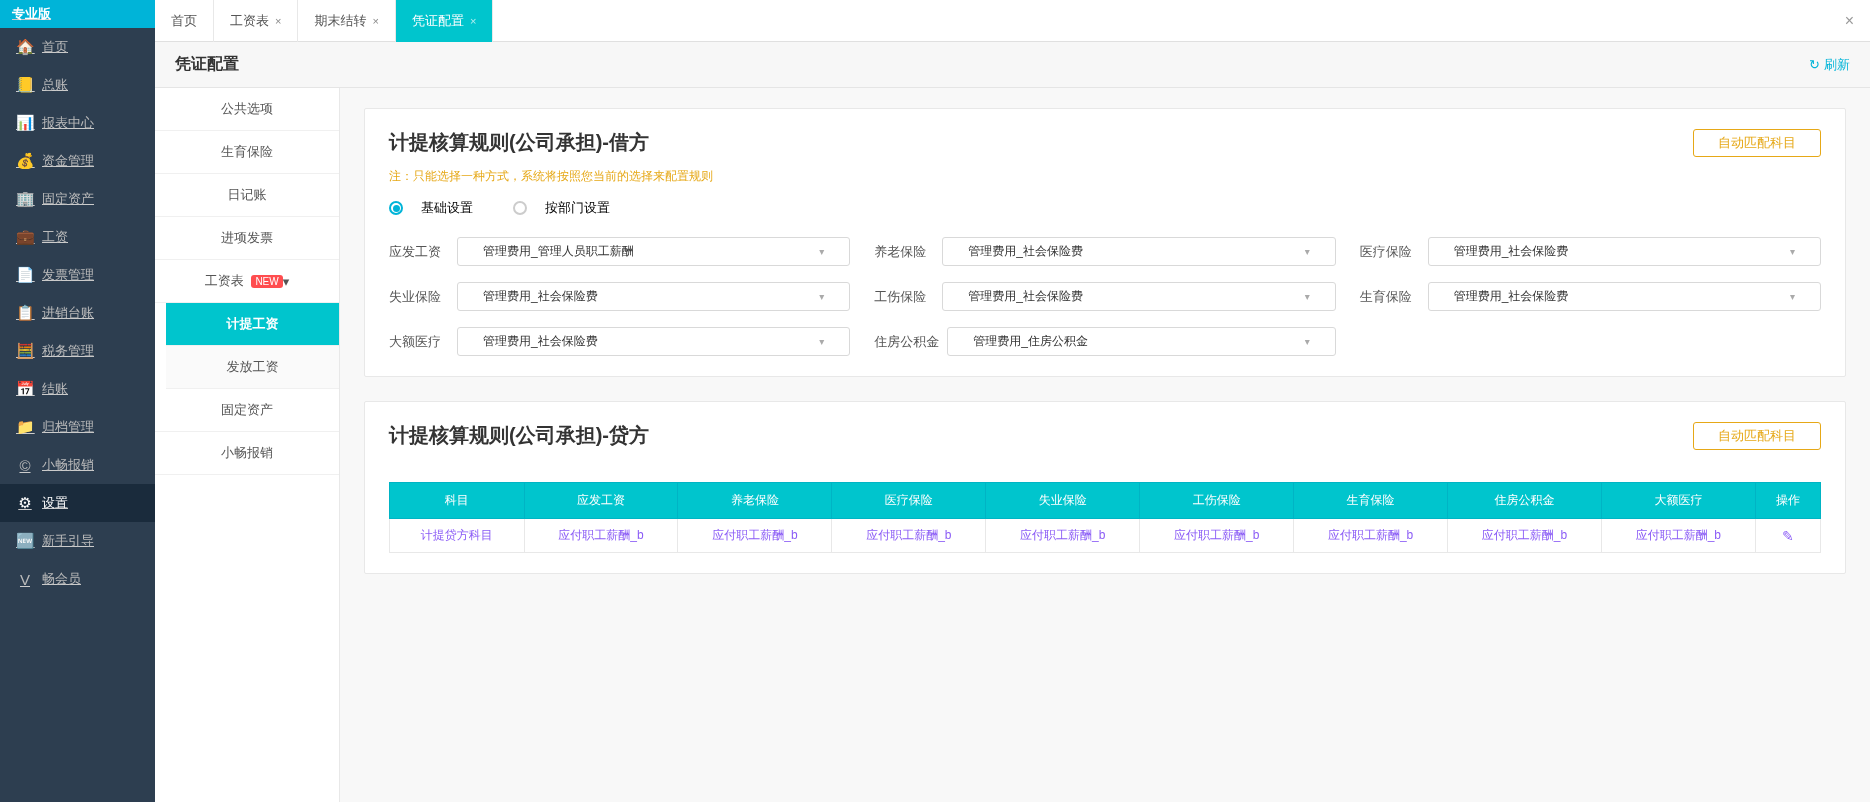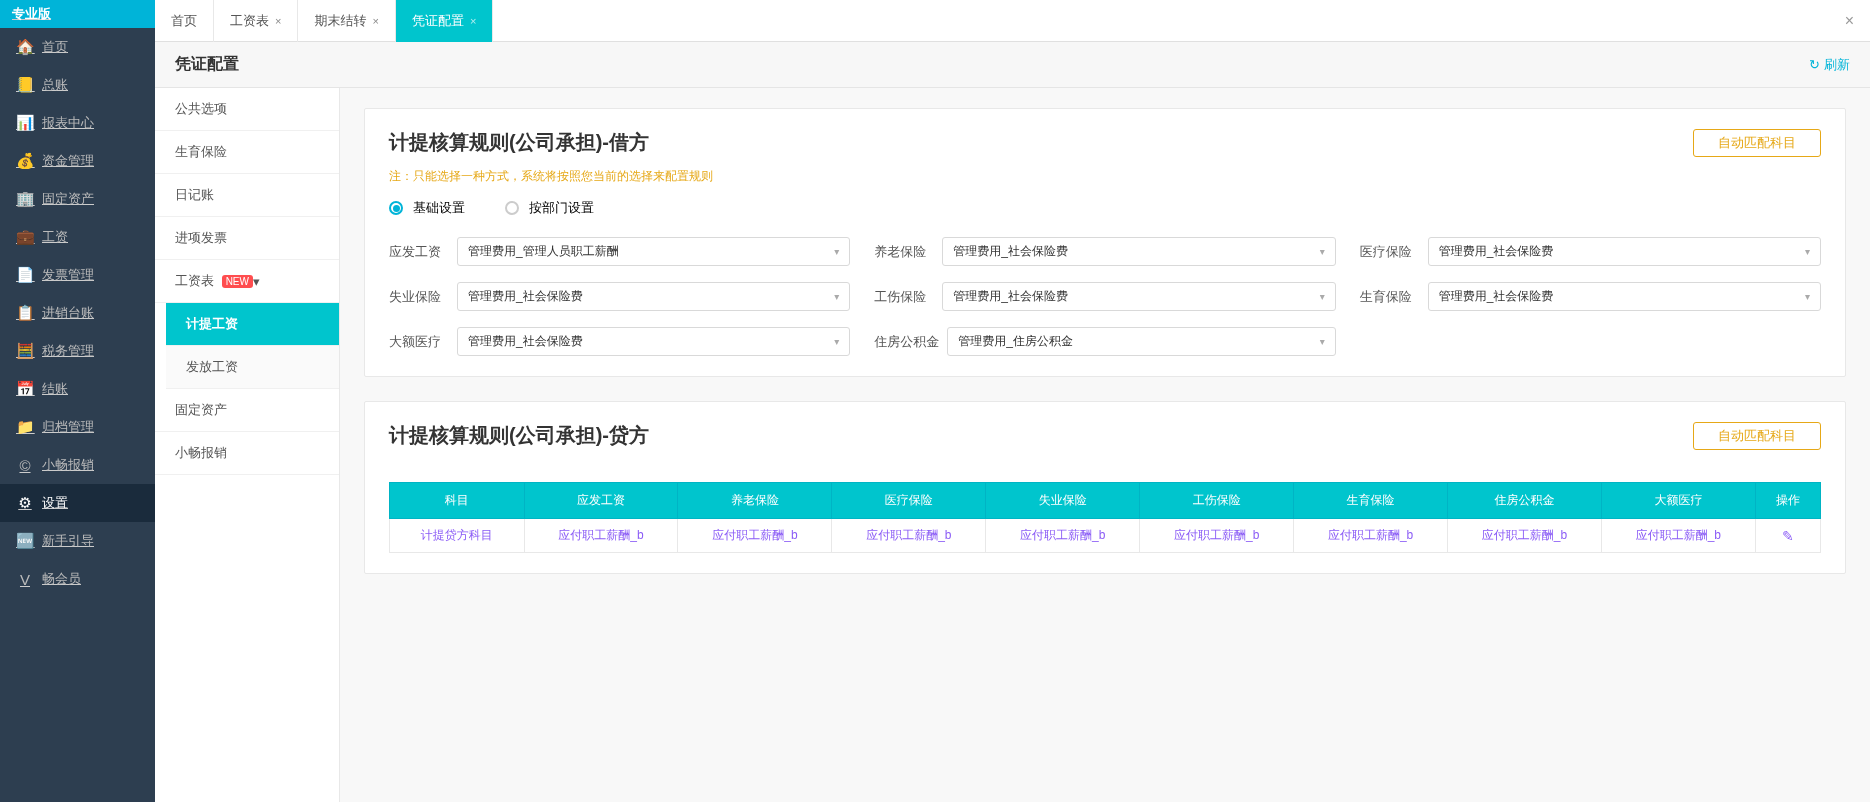--- a/index.html
+++ b/index.html
@@ -129,21 +129,21 @@
       overflow-y: auto;
     }
     .left-nav-item {
       padding: 12px 20px;
       cursor: pointer;
       color: #555;
       font-size: 13px;
       border-bottom: 1px solid #f0f0f0;
       display: flex;
       align-items: center;
-      justify-content: flex-start;
+      justify-content: center;
       position: relative;
     }
     .left-nav-item.active {
       background: #00c5cd;
       color: #fff;
       font-weight: bold;
     }
     .left-nav-item .new-badge {
       background: #ff4d4f;
       color: white;
@@ -188,21 +188,21 @@
     
     .radio-group {
       display: flex;
       gap: 40px;
       margin-bottom: 20px;
       align-items: center;
     }
     .radio-item {
       display: flex;
       align-items: center;
-      gap: 10px;
+      gap: 18px;
       cursor: pointer;
       font-size: 13px;
     }
     .radio-circle {
       width: 14px;
       height: 14px;
       border-radius: 50%;
       border: 2px solid #ccc;
       display: flex;
       align-items: center;
@@ -235,21 +235,21 @@
       min-width: 60px;
       white-space: nowrap;
     }
     .form-select {
       flex: 1;
       display: flex;
       align-items: center;
       justify-content: space-between;
       border: 1px solid #d9d9d9;
       border-radius: 3px;
-      padding: 5px 10px;
+      padding: 5px 25px;
       background: #fff;
       cursor: pointer;
       font-size: 12px;
       color: #333;
       min-width: 0;
     }
     .form-select .select-text {
       flex: 1;
       overflow: hidden;
       text-overflow: ellipsis;

